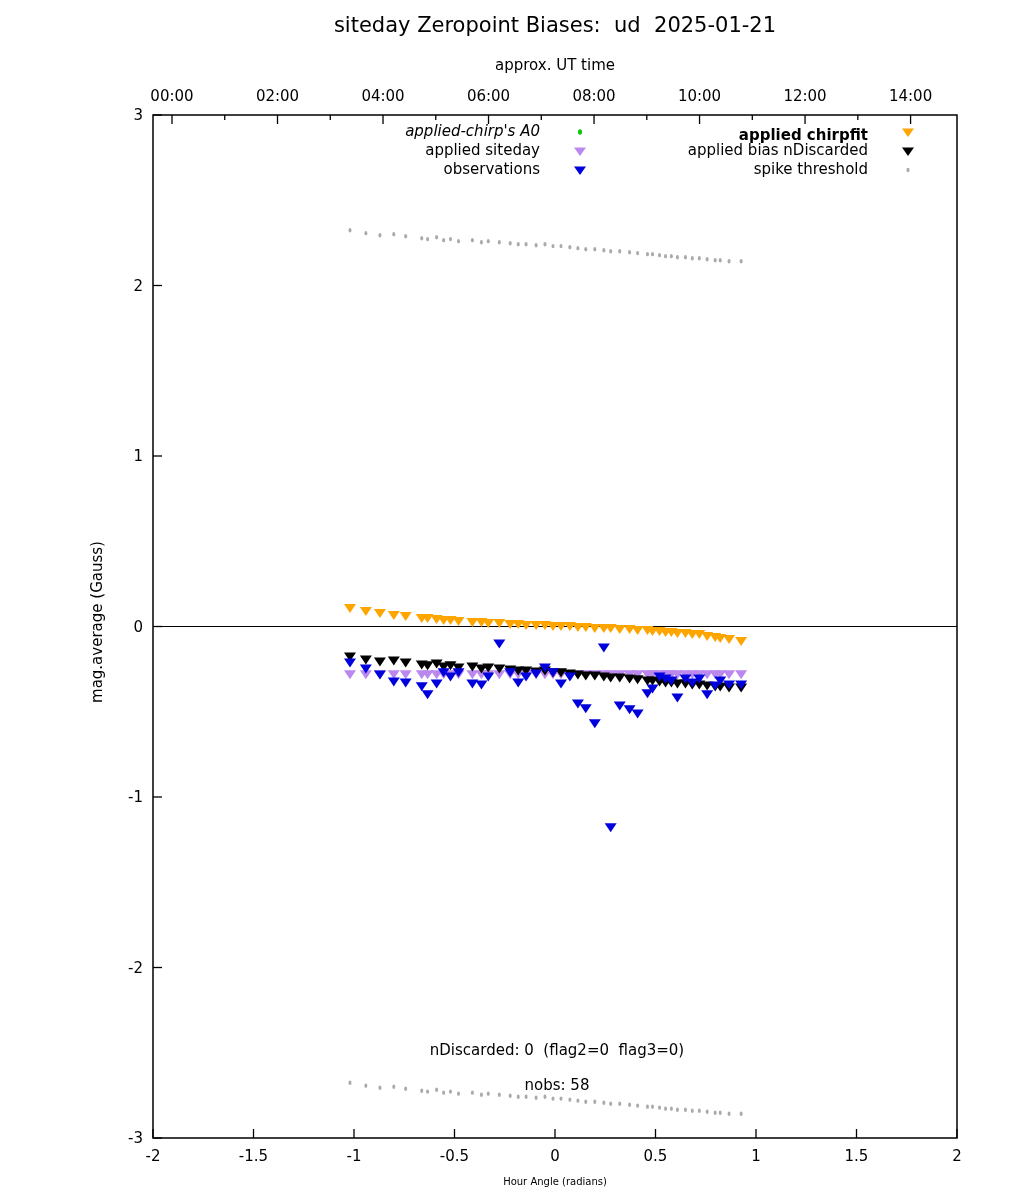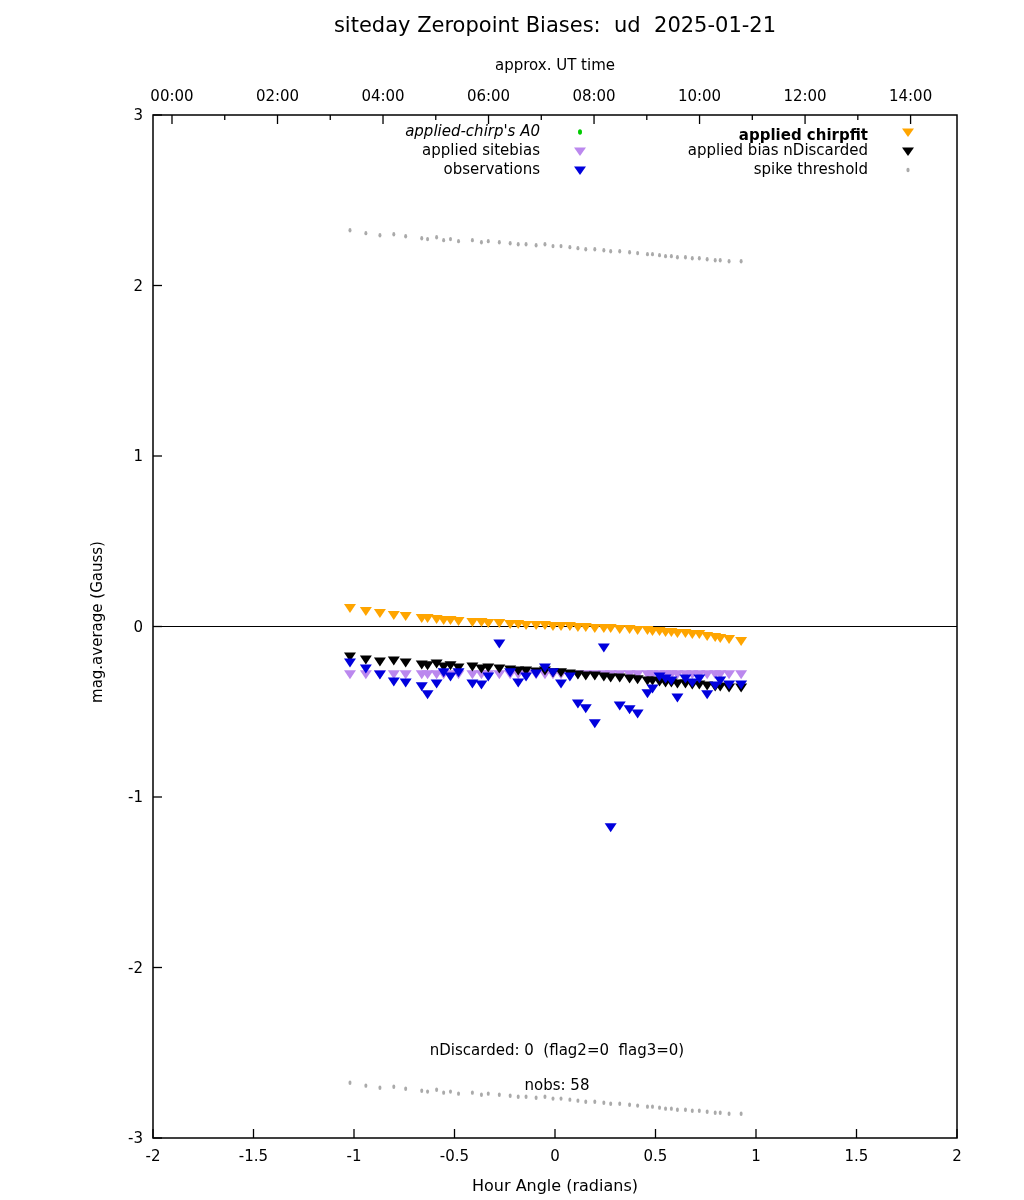--- a/index.html
+++ b/index.html
@@ -1,36 +1,36 @@
 <!DOCTYPE html>
 <html><head>
 <meta charset="utf-8">
 <style>
   html,body{margin:0;padding:0;background:#ffffff;}
   body{width:1024px;height:1200px;position:relative;font-family:"DejaVu Sans",sans-serif;color:#000;}
   .abs{position:absolute;}
   #title{left:153px;top:13px;width:804px;text-align:center;font-size:21px;white-space:pre;}
   #x2label{left:153px;top:56px;width:804px;text-align:center;font-size:15px;}
-  #xlabel{left:153px;top:1176px;width:804px;text-align:center;font-size:16px;}
+  #xlabel{left:153px;top:1176px;width:804px;text-align:center;font-size:10px;}
   #ylabel{left:97px;top:622px;transform:translate(-50%,-50%) rotate(-90deg);font-size:15px;white-space:nowrap;}
   .legend-label{font-size:15px;text-align:right;height:19px;line-height:19px;white-space:pre;}
   .legend-marker{height:12px;}
   .annot{left:157px;width:800px;text-align:center;font-size:15px;line-height:17px;white-space:pre;}
   #nobs{top:1077px;}
   #ndisc{top:1042px;}
   svg text{font-family:"DejaVu Sans",sans-serif;}
 </style>
 </head>
 <body>
 
 <div class="abs" id="title">siteday Zeropoint Biases:  ud  2025-01-21</div>
 <div class="abs" id="x2label">approx. UT time</div>
 
 <div class="abs legend-label" style="right:484px;top:122px;font-style:italic;">applied-chirp's A0</div>
-<div class="abs legend-label" style="right:484px;top:141px;">applied sitebias</div>
+<div class="abs legend-label" style="right:484px;top:141px;">applied siteday</div>
 <div class="abs legend-label" style="right:484px;top:160px;margin-left:44px;">observations</div>
 
 <div class="abs legend-label" style="right:156px;top:126px;font-weight:bold;">applied chirpfit</div>
 <div class="abs legend-label" style="right:156px;top:141px;">applied bias nDiscarded</div>
 <div class="abs legend-label" style="right:156px;top:160px;">spike threshold</div>
 
 <svg class="abs legend-marker" style="left:572px;top:126px;" width="16" height="12">
   <ellipse cx="8" cy="6" rx="2" ry="2.8" fill="#00cc00"></ellipse>
 </svg>
 <svg class="abs legend-marker" style="left:572px;top:145px;" width="16" height="12">

